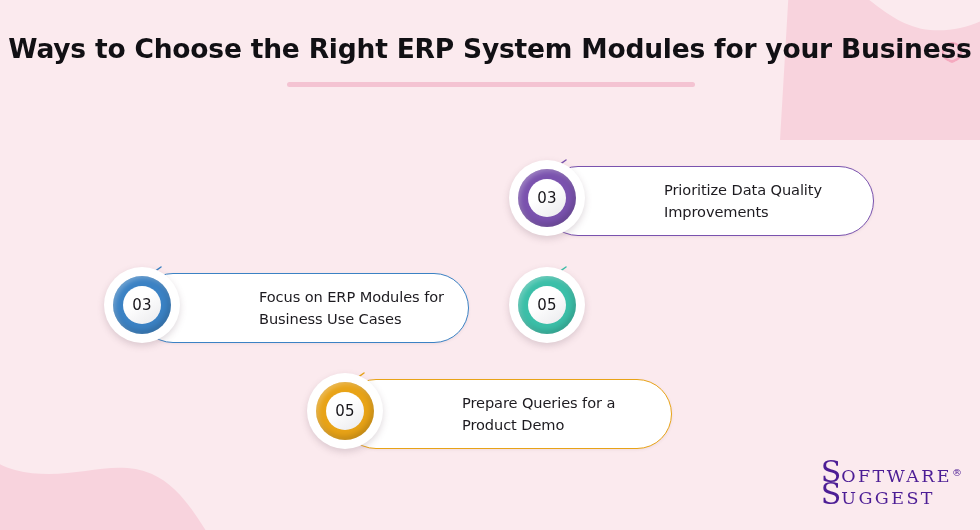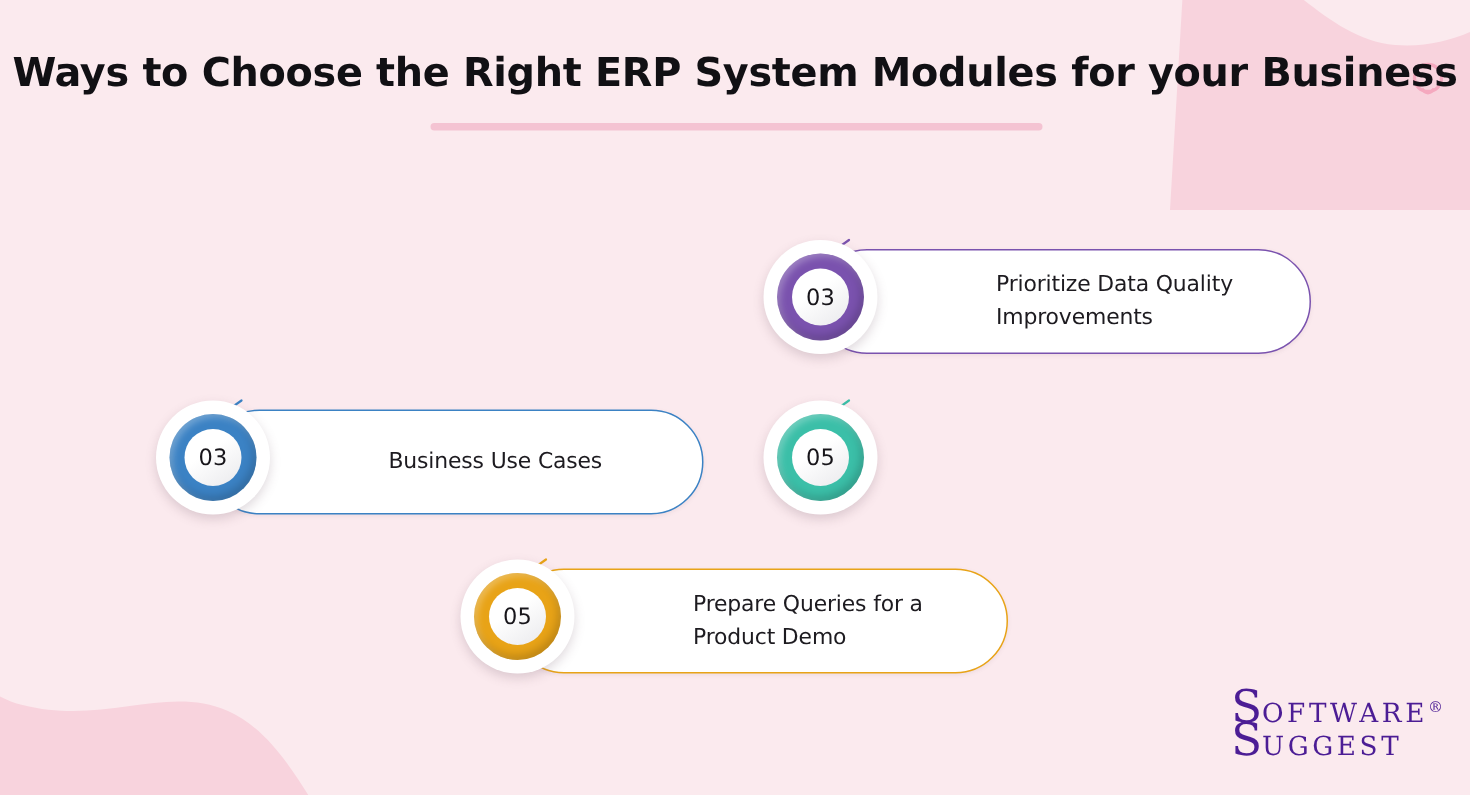--- a/index.html
+++ b/index.html
@@ -231,20 +231,21 @@
     <div class="badge">
       <div class="ring">
         <div class="ring-inner">03</div>
       </div>
     </div>
   </div>
 
   <div class="card" id="card-3" style="--accent:#3b82c4">
     <div class="pill">
       <div class="card-text">
+        <span>Focus on ERP Modules for</span>
         <span class="line2">Business Use Cases</span>
       </div>
     </div>
     <svg class="arrow" viewBox="0 0 16 16" xmlns="http://www.w3.org/2000/svg">
       <path d="M9,1 L2.5,5.6 L9,9.5" fill="none" stroke="#3b82c4" stroke-width="1.5" stroke-linecap="round" stroke-linejoin="round"></path>
     </svg>
     <div class="badge">
       <div class="ring">
         <div class="ring-inner">03</div>
       </div>

